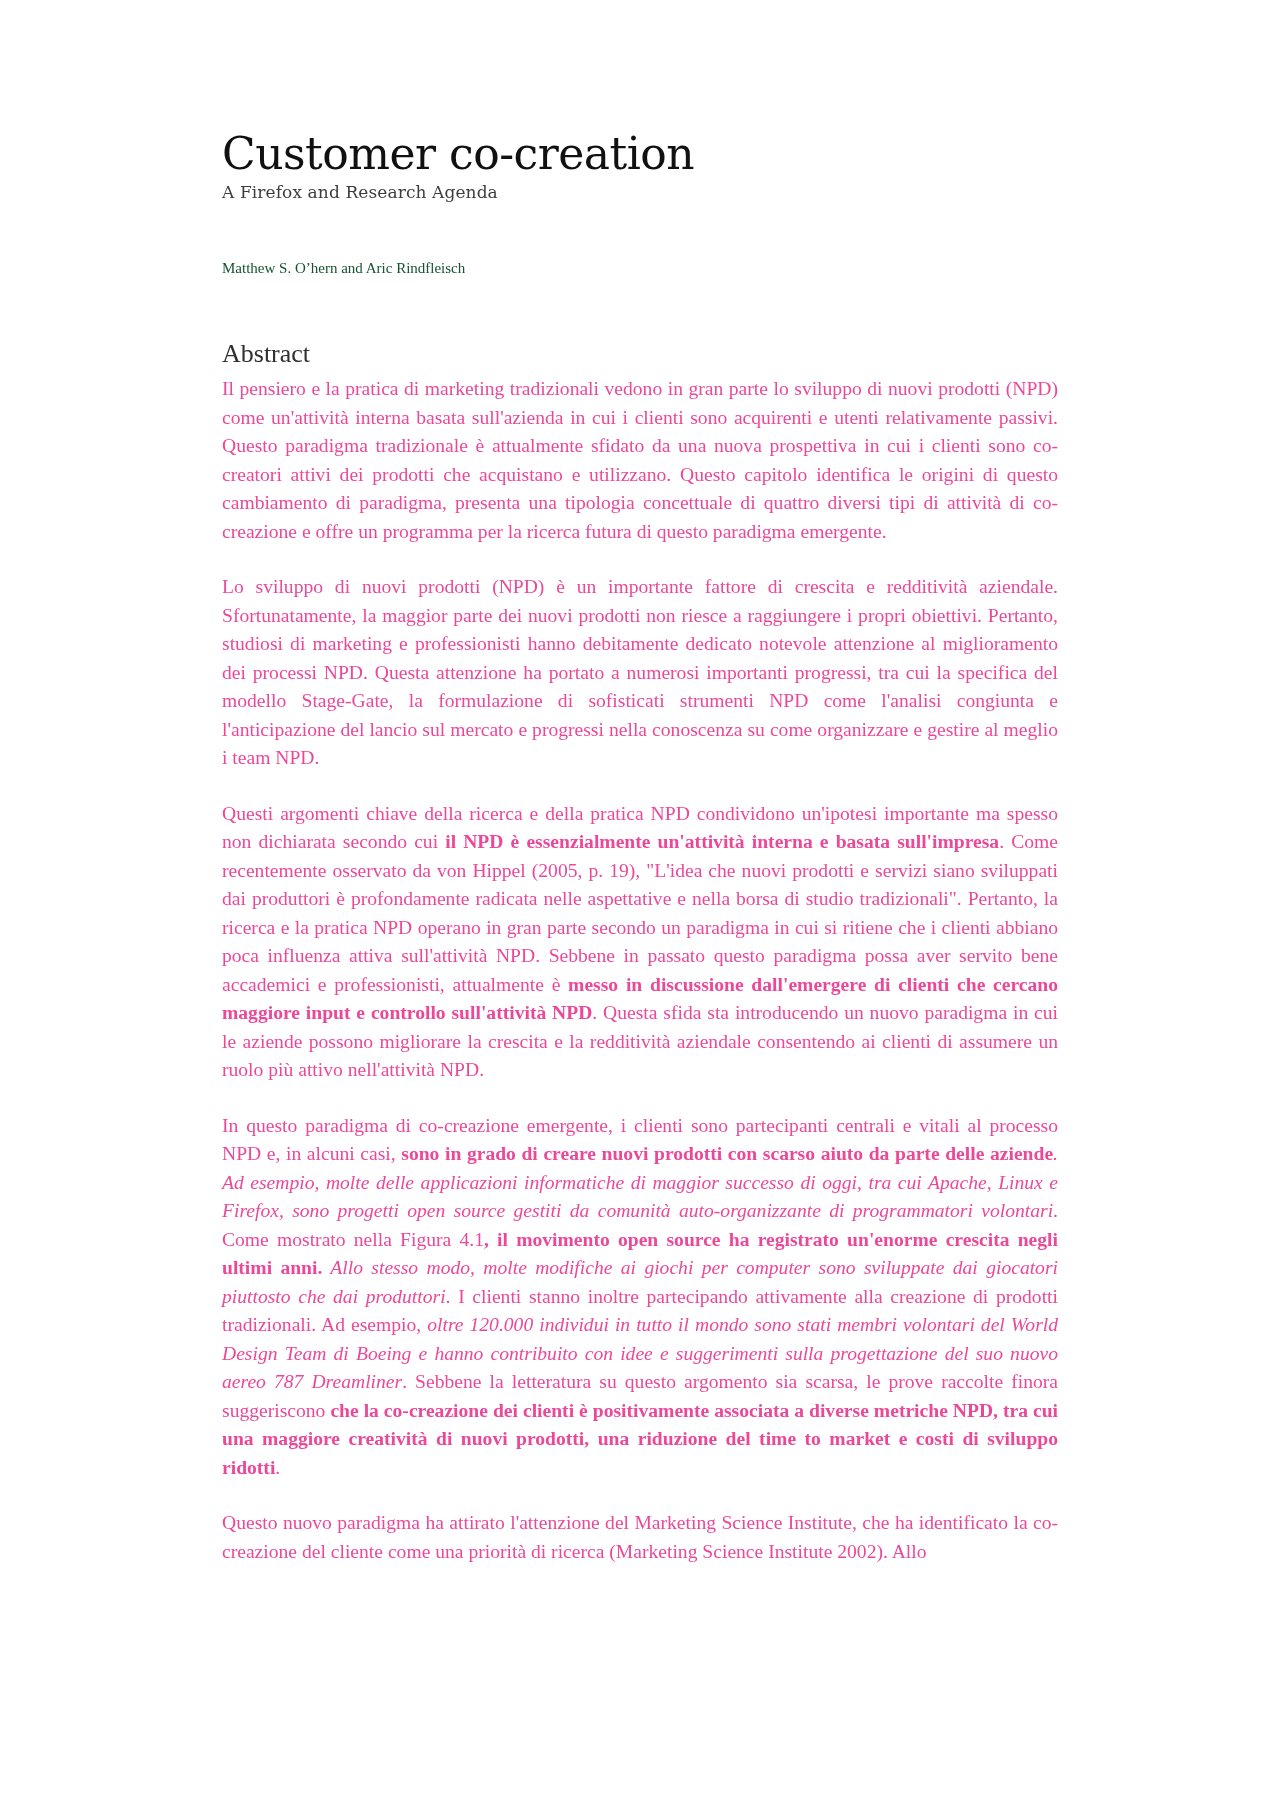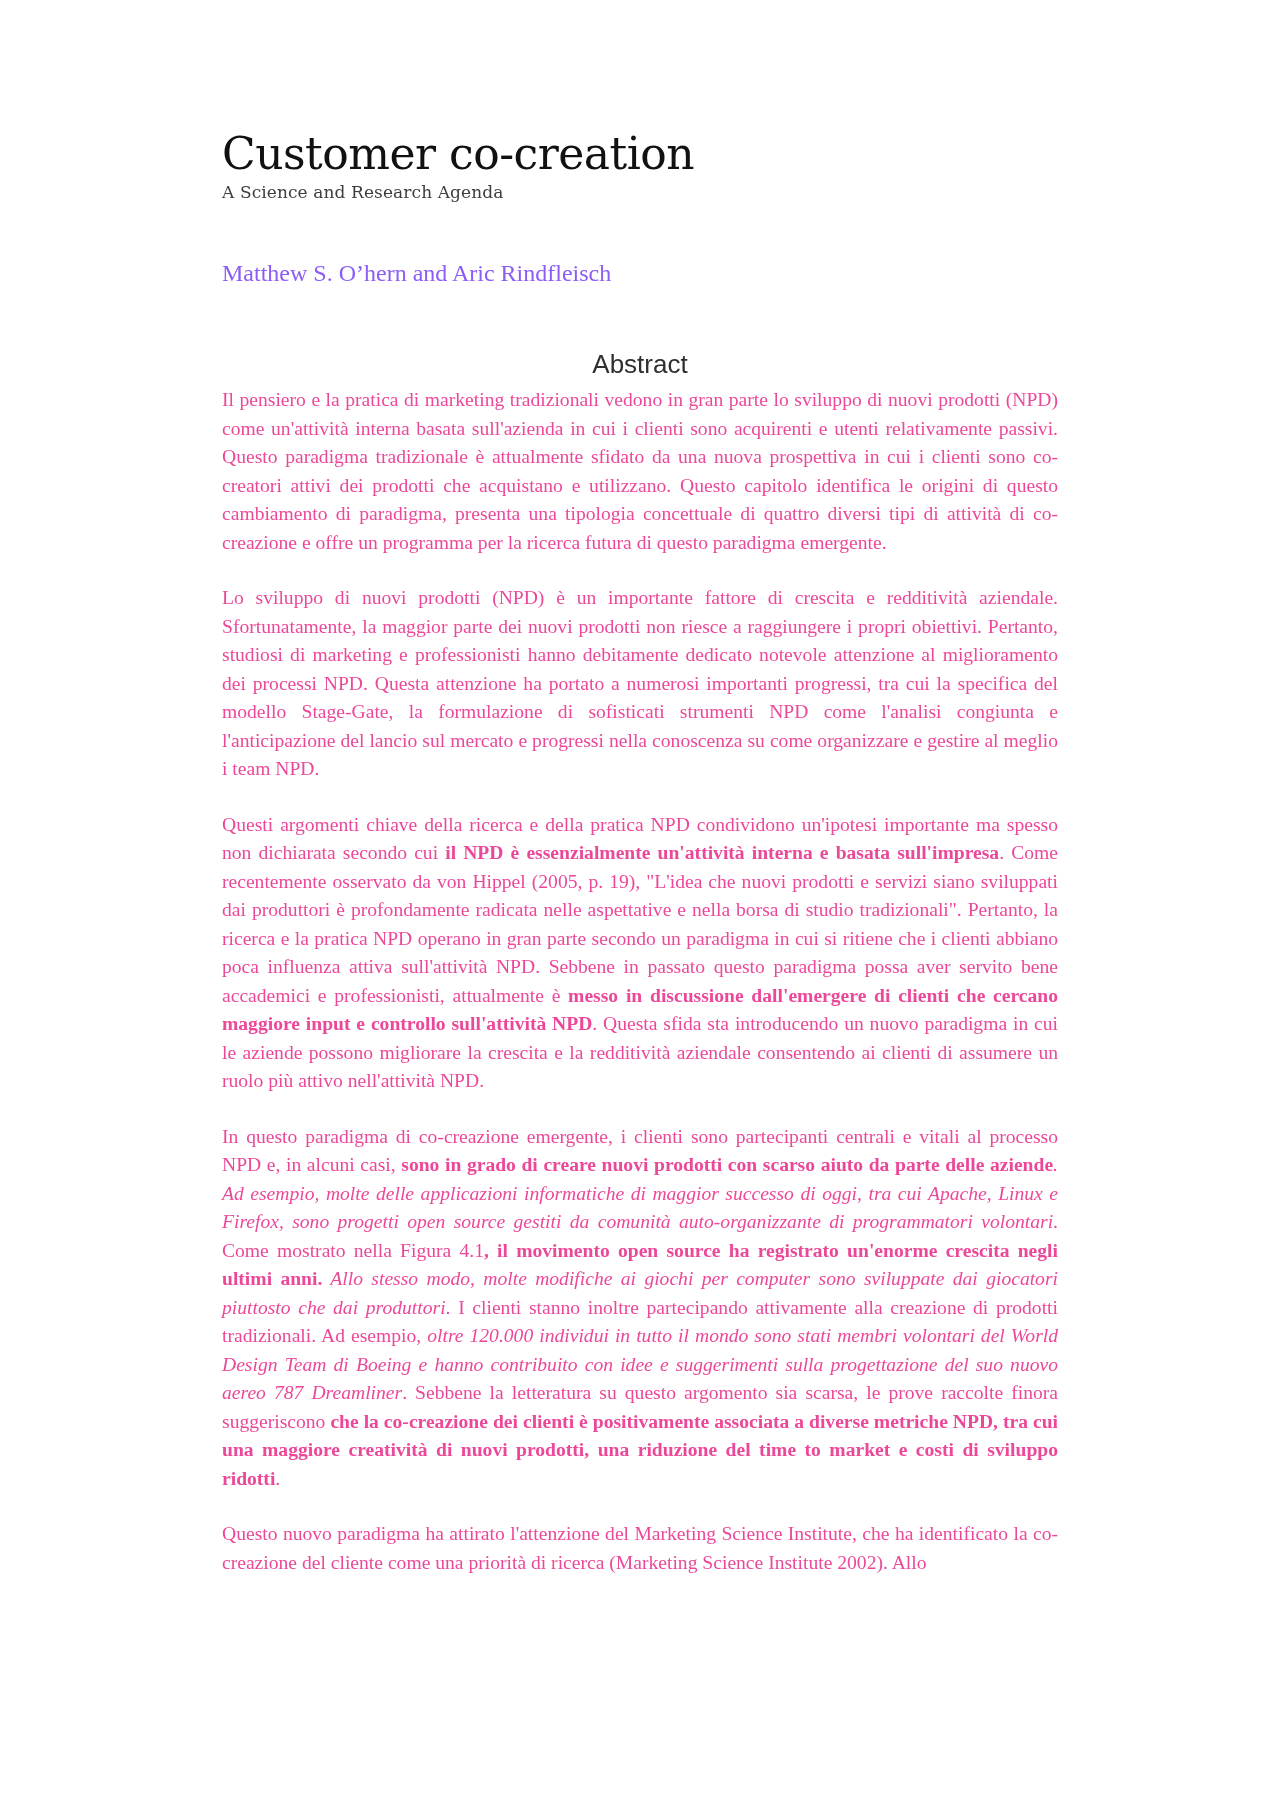--- a/index.html
+++ b/index.html
@@ -30,52 +30,51 @@
   .subtitle {
     font-family: "DejaVu Serif", serif;
     font-size: 17px;
     font-weight: 400;
     color: #3d3d3d;
     margin: 0 0 58px 0;
     letter-spacing: 0.1px;
   }
   .authors {
     font-family: "Liberation Serif", serif;
-    font-size: 24px;
-    color: #8b5cf6;
+    font-size: 15px;
+    color: #14532d;
     margin: 0 0 62px 0;
   }
   .section-heading {
-    font-family: Liberation Sans, sans-serif;
+    font-family: Liberation Serif, serif;
     font-size: 26px;
     font-weight: 400;
     color: #2f2f2f;
     margin: 0 0 6px 0;
-    text-align: center;
   }
   p.body {
     font-family: "Liberation Serif", serif;
     font-size: 19.6px;
     line-height: 1.455;
     text-align: justify;
     margin: 0 0 27px 0;
     color: #ec4899;
     hyphens: none;
   }
   p.body:last-child { margin-bottom: 0; }
   b { font-weight: bold; }
   i { font-style: italic; }
 </style>
 </head>
 <body>
 
 <div class="page">
 
   <h1 class="title">Customer co-creation</h1>
-  <div class="subtitle">A Science and Research Agenda</div>
+  <div class="subtitle">A Firefox and Research Agenda</div>
 
   <div class="authors">Matthew S. O’hern and Aric Rindfleisch</div>
 
   <h2 class="section-heading">Abstract</h2>
 
   <p class="body">Il pensiero e la pratica di marketing tradizionali vedono in gran parte lo sviluppo di nuovi prodotti (NPD) come un'attività interna basata sull'azienda in cui i clienti sono acquirenti e utenti relativamente passivi. Questo paradigma tradizionale è attualmente sfidato da una nuova prospettiva in cui i clienti sono co-creatori attivi dei prodotti che acquistano e utilizzano. Questo capitolo identifica le origini di questo cambiamento di paradigma, presenta una tipologia concettuale di quattro diversi tipi di attività di co-creazione e offre un programma per la ricerca futura di questo paradigma emergente.</p>
 
   <p class="body">Lo sviluppo di nuovi prodotti (NPD) è un importante fattore di crescita e redditività aziendale. Sfortunatamente, la maggior parte dei nuovi prodotti non riesce a raggiungere i propri obiettivi. Pertanto, studiosi di marketing e professionisti hanno debitamente dedicato notevole attenzione al miglioramento dei processi NPD. Questa attenzione ha portato a numerosi importanti progressi, tra cui la specifica del modello Stage-Gate, la formulazione di sofisticati strumenti NPD come l'analisi congiunta e l'anticipazione del lancio sul mercato e progressi nella conoscenza su come organizzare e gestire al meglio i team NPD.</p>
 
   <p class="body"><span>Questi argomenti chiave della ricerca e della pratica NPD condividono un'ipotesi importante ma spesso non dichiarata secondo cui </span><b>il NPD è essenzialmente un'attività interna e basata sull'impresa</b><span>. Come recentemente osservato da von Hippel (2005, p. 19), "L'idea che nuovi prodotti e servizi siano sviluppati dai produttori è profondamente radicata nelle aspettative e nella borsa di studio tradizionali". Pertanto, la ricerca e la pratica NPD operano in gran parte secondo un paradigma in cui si ritiene che i clienti abbiano poca influenza attiva sull'attività NPD. Sebbene in passato questo paradigma possa aver servito bene accademici e professionisti, attualmente è </span><b>messo in discussione dall'emergere di clienti che cercano maggiore input e controllo sull'attività NPD</b><span>. Questa sfida sta introducendo un nuovo paradigma in cui le aziende possono migliorare la crescita e la redditività aziendale consentendo ai clienti di assumere un ruolo più attivo nell'attività NPD.</span></p>

